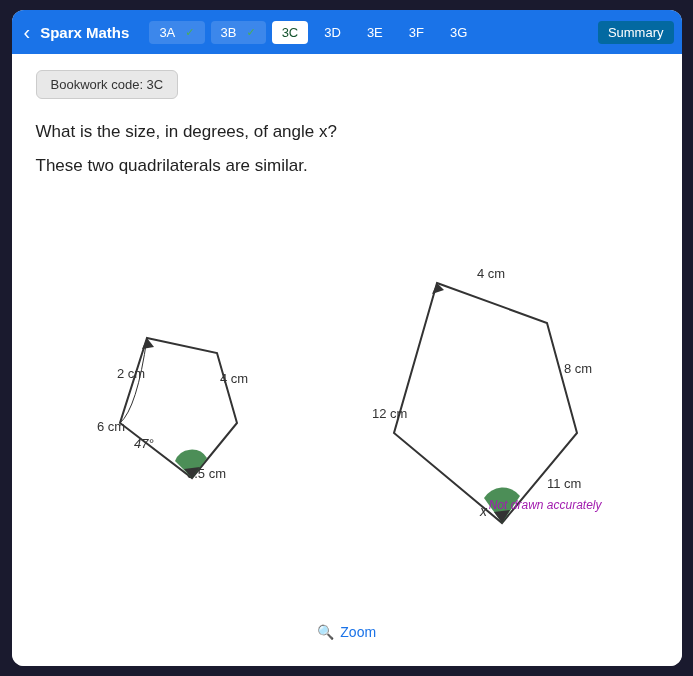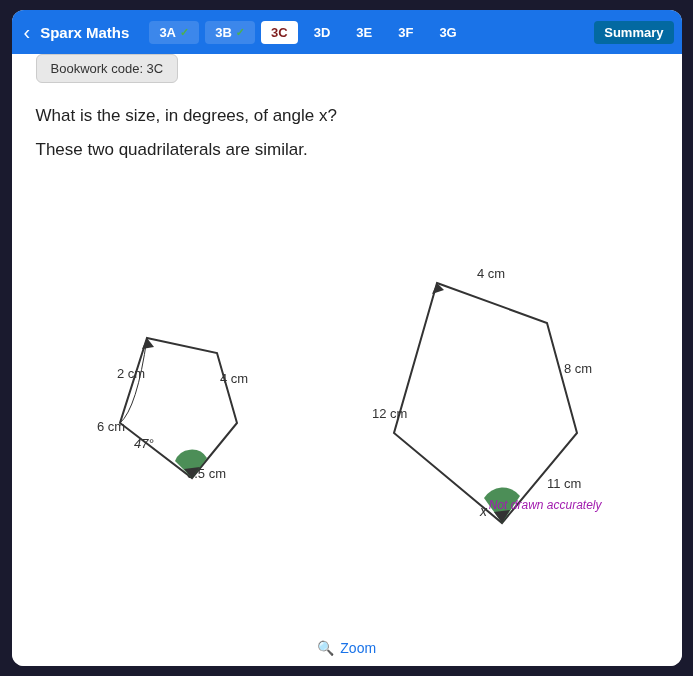--- a/index.html
+++ b/index.html
@@ -41,53 +41,53 @@
     .app-title {
       color: white;
       font-weight: bold;
       font-size: 15px;
       margin-right: 14px;
     }
     .tab {
       padding: 4px 10px;
       border-radius: 4px;
       font-size: 13px;
-      font-weight: bold;
+      font-weight: normal;
       color: white;
       cursor: pointer;
       display: flex;
       align-items: center;
-      gap: 4px;
+      gap: 10px;
     }
     .tab.completed {
       background: rgba(255,255,255,0.15);
     }
     .tab.active {
       background: white;
-      color: #7f1d1d;
+      color: #14532d;
     }
     .tab.inactive {
       background: none;
     }
     .tab.summary {
       background: #0369a1;
       color: white;
       margin-left: auto;
       border-radius: 4px;
     }
     .check-icon {
       color: #4caf50;
       font-size: 11px;
     }
     .content-area {
       background: white;
       flex: 1;
       display: flex;
       flex-direction: column;
-      padding: 0 24px;
+      padding: 16px 24px;
     }
     .bookwork-row {
       display: flex;
       align-items: center;
       gap: 20px;
       margin-bottom: 20px;
     }
     .bookwork-badge {
       background: #e8e8e8;
       border: 1px solid #ccc;

